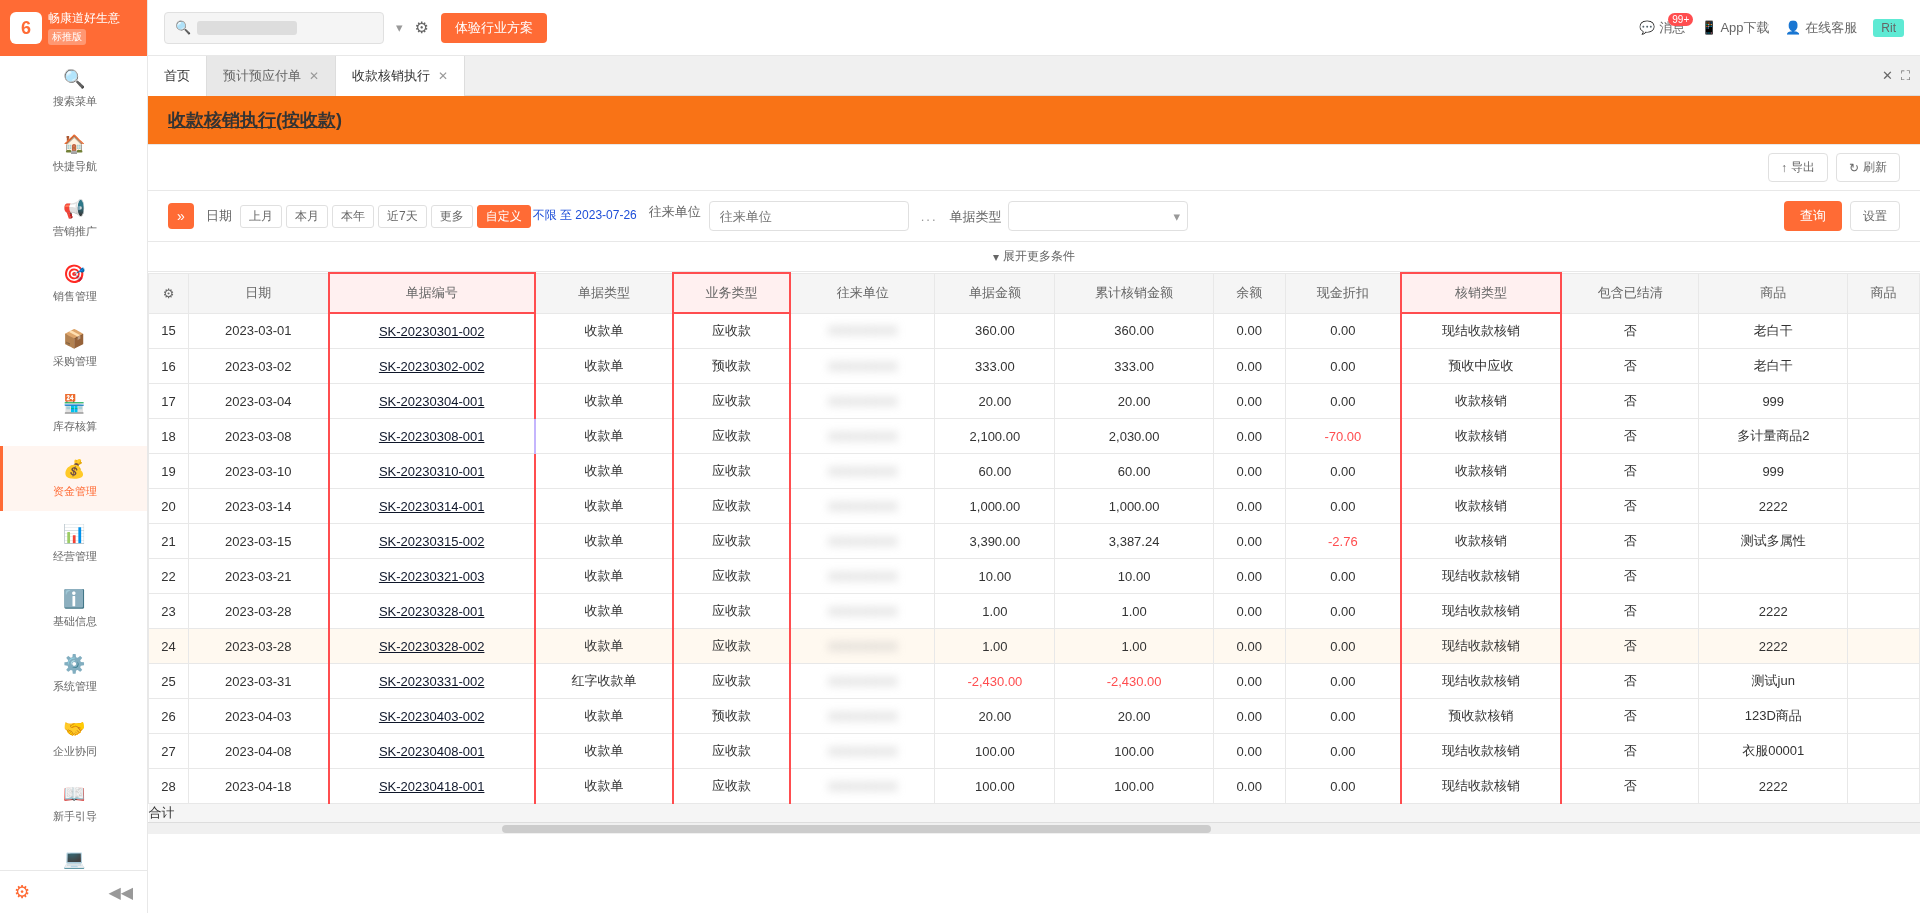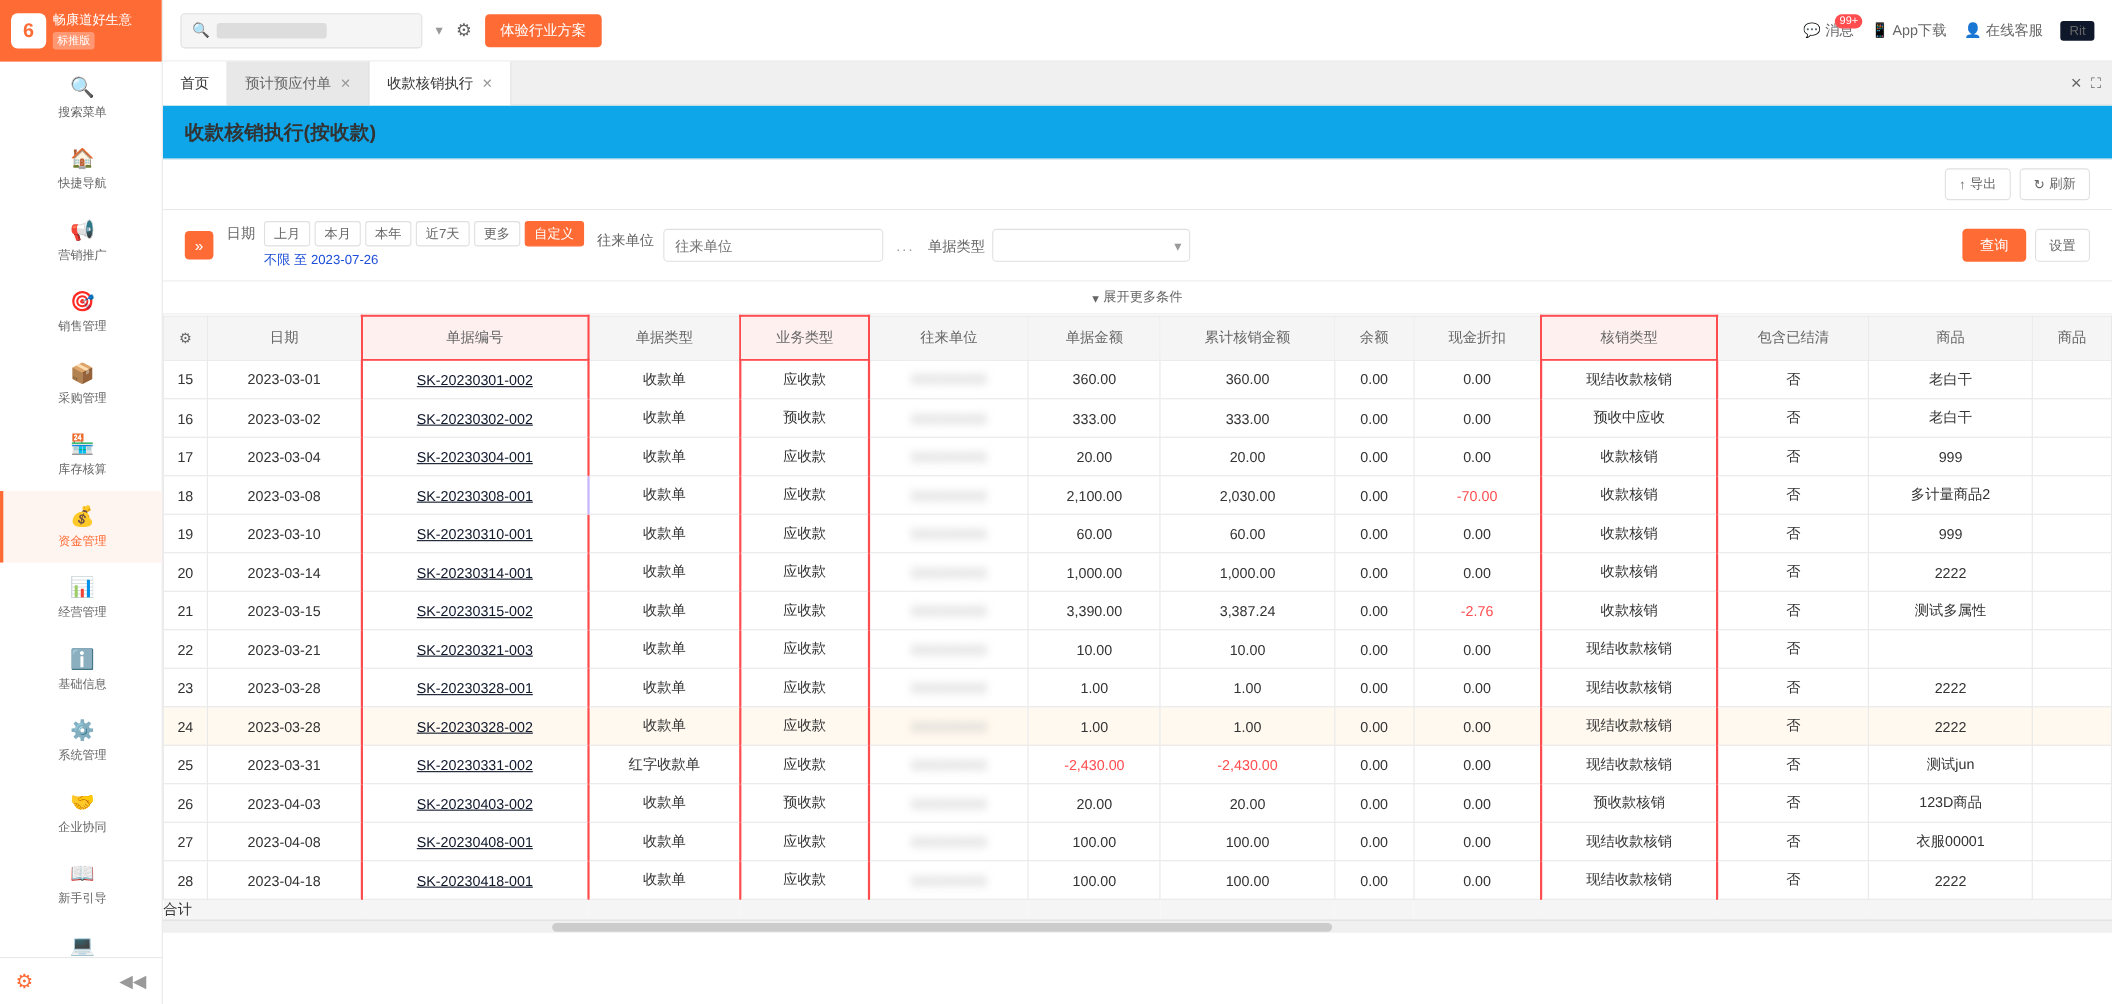--- a/index.html
+++ b/index.html
@@ -42,21 +42,21 @@
     .tab.active { background: white; color: #333; font-weight: 500; }
     .tab-close { color: #999; font-size: 12px; cursor: pointer; }
     .tab-home { color: #333; background: white; }
     .tabbar-spacer { flex: 1; background: #f0f0f0; }
     .tabbar-controls { display: flex; align-items: center; padding: 0 10px; gap: 8px; color: #666; }
 
     
     .page-area { flex: 1; overflow: hidden; display: flex; flex-direction: column; background: #f5f5f5; }
 
     
-    .page-header { background: #0ea5e9; padding: 12px 20px 0 20px; border-bottom: 1px solid #e8e8e8; }
+    .page-header { background: #f97316; padding: 12px 20px 0 20px; border-bottom: 1px solid #e8e8e8; text-decoration: underline; }
     .page-title { font-size: 18px; font-weight: 600; color: #333; padding-bottom: 12px; }
 
     
     .filter-bar { background: white; padding: 10px 20px; border-bottom: 1px solid #e8e8e8; display: flex; align-items: center; gap: 12px; }
     .filter-toggle { width: 26px; height: 26px; background: #ff6b35; color: white; border-radius: 4px; display: flex; align-items: center; justify-content: center; cursor: pointer; font-size: 14px; }
     .filter-group { display: flex; align-items: flex-start; gap: 8px; flex-wrap: wrap; }
     .filter-label { color: #666; font-size: 13px; white-space: nowrap; padding-top: 2px; }
     .filter-date-options { display: flex; gap: 4px; align-items: center; }
     .filter-date-btn { padding: 2px 8px; border: 1px solid #e0e0e0; border-radius: 3px; cursor: pointer; color: #666; font-size: 12px; background: white; }
     .filter-date-btn.custom { background: #ff6b35; color: white; border-color: #ff6b35; }
@@ -184,21 +184,21 @@
       <span class="topbar-arrow">▾</span>
       <span class="topbar-gear">⚙</span>
       <button class="topbar-btn-industry">体验行业方案</button>
       <div class="topbar-right">
         <span class="topbar-msg">
           💬 <span>消息</span>
           <span class="topbar-badge">99+</span>
         </span>
         <span>📱 <span>App下载</span></span>
         <span>👤 <span>在线客服</span></span>
-        <span class="topbar-user" style="background:#0f172a;padding:2px 8px;border-radius:3px;color:#666;">Rit</span>
+        <span class="topbar-user" style="background:#5eead4;padding:2px 8px;border-radius:3px;color:#666;">Rit</span>
       </div>
     </div>
 
     <div class="tabbar">
       <div class="tab tab-home">
         <span>首页</span>
       </div>
       <div class="tab">
         <span>预计预应付单</span>
         <span class="tab-close">✕</span>
@@ -230,21 +230,21 @@
           <span>刷新</span>
         </button>
       </div>
 
       <div class="filter-bar">
         <div class="filter-toggle">
           <span>»</span>
         </div>
         <div class="filter-group">
           <span class="filter-label">日期</span>
-          <div style="display:flex;flex-direction:column;gap:2px;">
+          <div style="display:flex;flex-direction:row;gap:2px;">
             <div class="filter-date-options">
               <button class="filter-date-btn">上月</button>
               <button class="filter-date-btn">本月</button>
               <button class="filter-date-btn">本年</button>
               <button class="filter-date-btn">近7天</button>
               <button class="filter-date-btn">更多</button>
               <button class="filter-date-btn custom">自定义</button>
             </div>
             <div class="filter-date-sub">不限 至 2023-07-26</div>
           </div>

